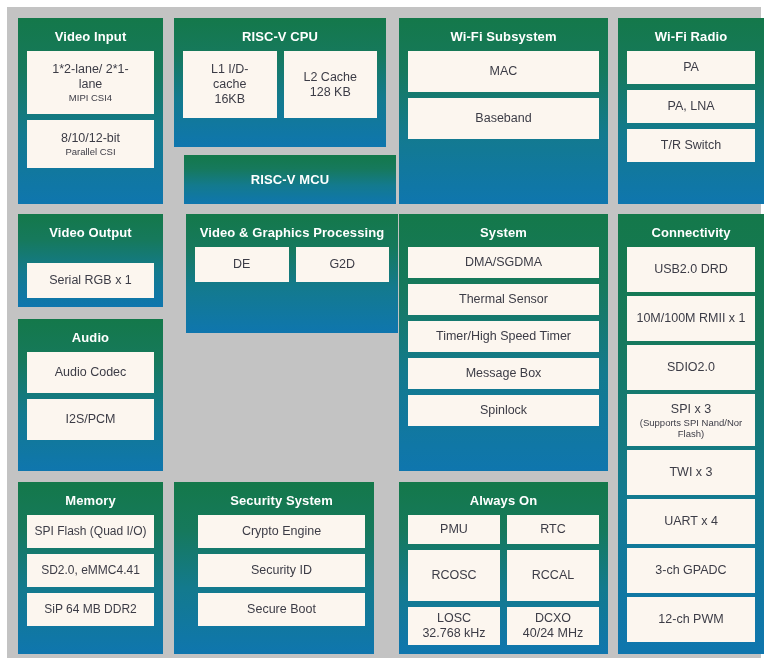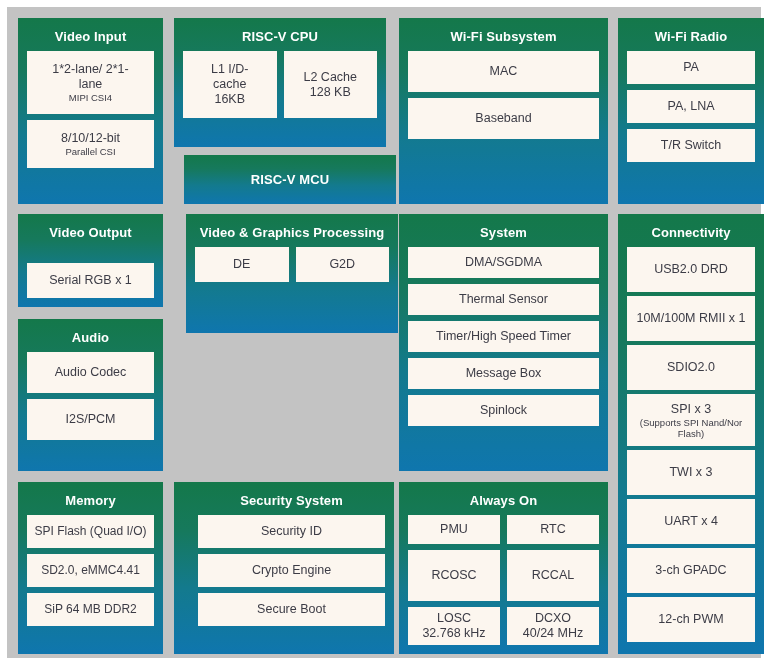--- a/index.html
+++ b/index.html
@@ -234,28 +234,28 @@
       </div>
       <div class="blk" style="padding:9px 2px;font-size:12px;">
         <span>SD2.0, eMMC4.41</span>
       </div>
       <div class="blk" style="padding:9px 2px;font-size:12px;">
         <span>SiP 64 MB DDR2</span>
       </div>
     </div>
   </div>
 
-  <div class="panel" style="left:167px;top:475px;width:220px;height:172px;padding-left:24px;">
+  <div class="panel" style="left:167px;top:475px;width:200px;height:172px;padding-left:24px;">
     <div class="p-title">Security System</div>
     <div class="blocks">
       <div class="blk" style="padding:9px 4px;">
+        <span>Crypto Engine</span>
+      </div>
+      <div class="blk" style="padding:9px 4px;">
         <span>Security ID</span>
-      </div>
-      <div class="blk" style="padding:9px 4px;">
-        <span>Crypto Engine</span>
       </div>
       <div class="blk" style="padding:9px 4px;">
         <span>Secure Boot</span>
       </div>
     </div>
   </div>
 
   <div class="panel" style="left:392px;top:475px;width:209px;height:172px;">
     <div class="p-title">Always On</div>
     <div class="blocks">

